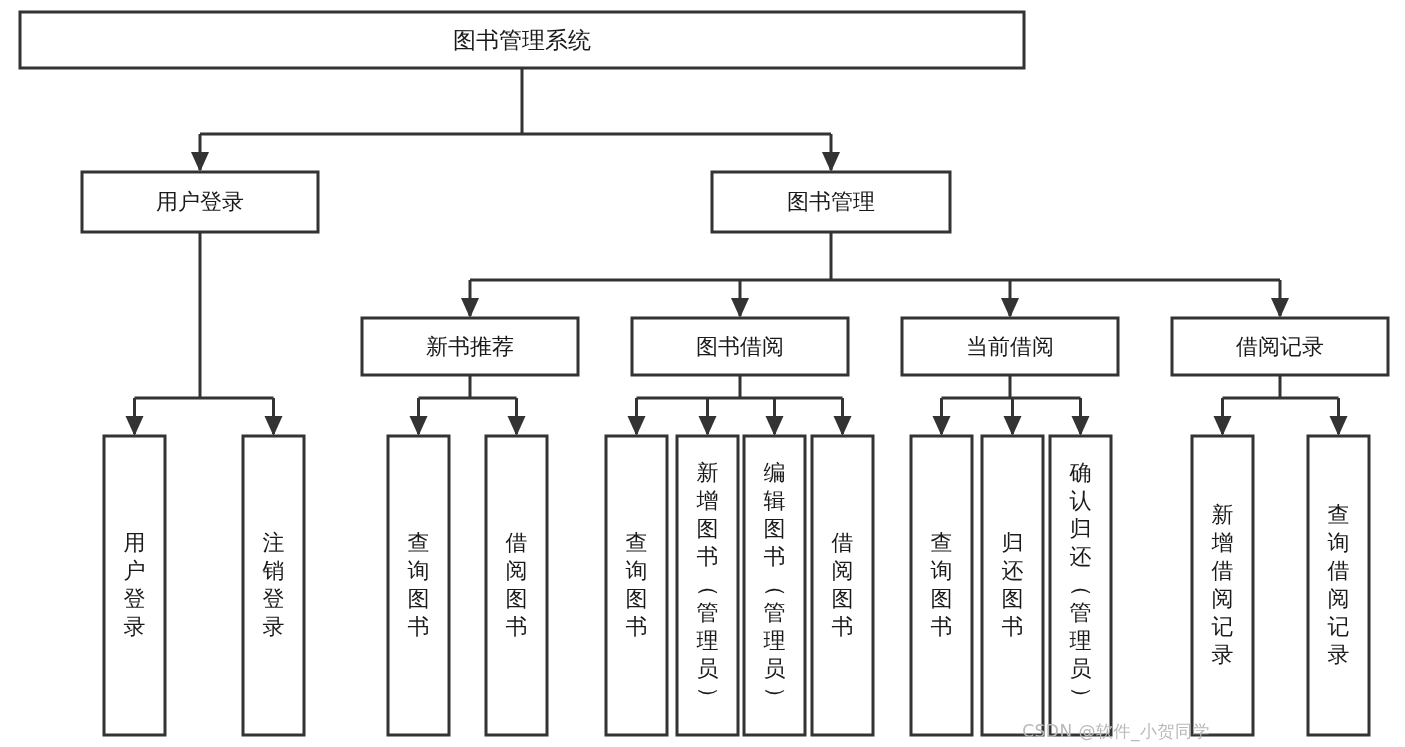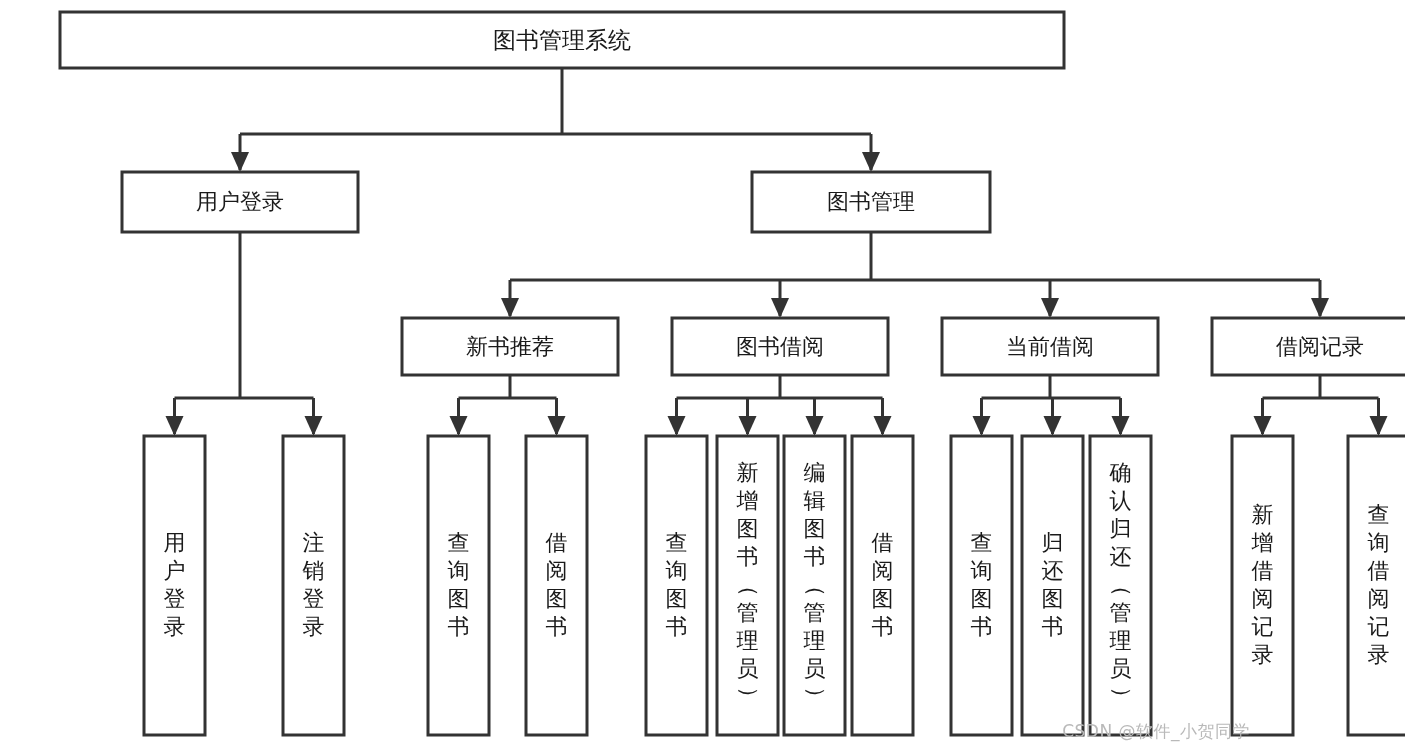--- a/index.html
+++ b/index.html
@@ -13,21 +13,20 @@
     font-family: "DejaVu Sans", "Liberation Sans", sans-serif;
     overflow: hidden;
     position: relative;
   }
   #diagram-root {
     position: absolute;
     left: 0;
     top: 0;
     width: 1218px;
     height: 747px;
-    padding-left: 40px;
   }
   svg.flow {
     display: block;
     width: 1405px;
     height: 747px;
   }
   .node-rect {
     fill: #ffffff;
     stroke: #333333;
     stroke-width: 3;

